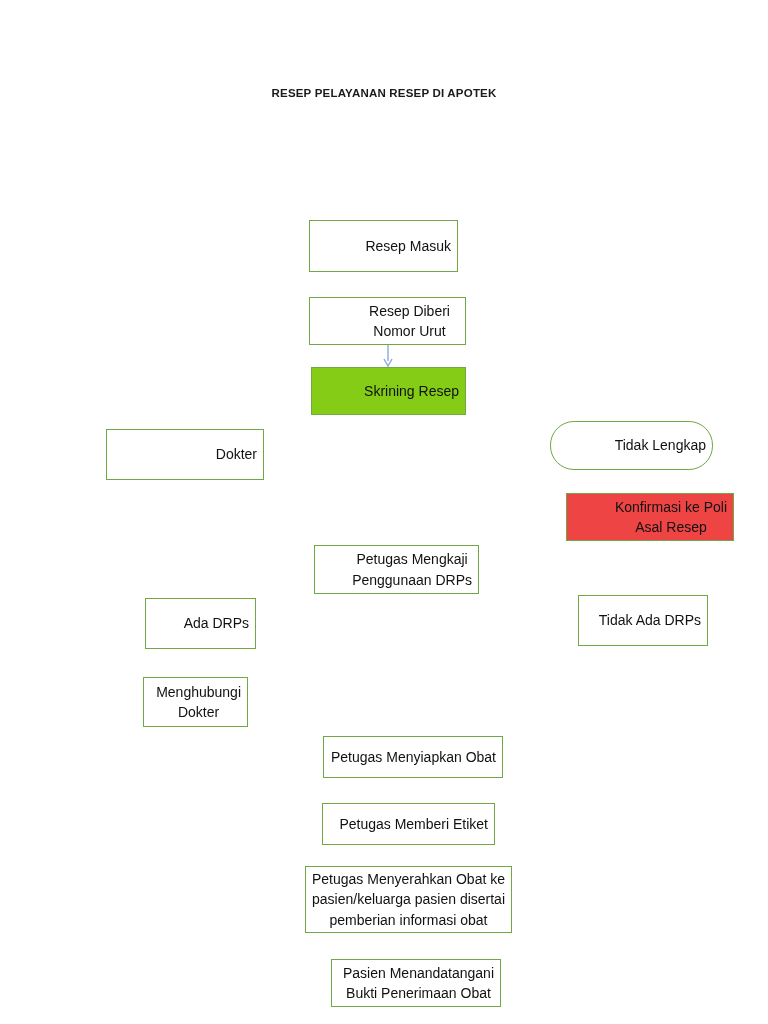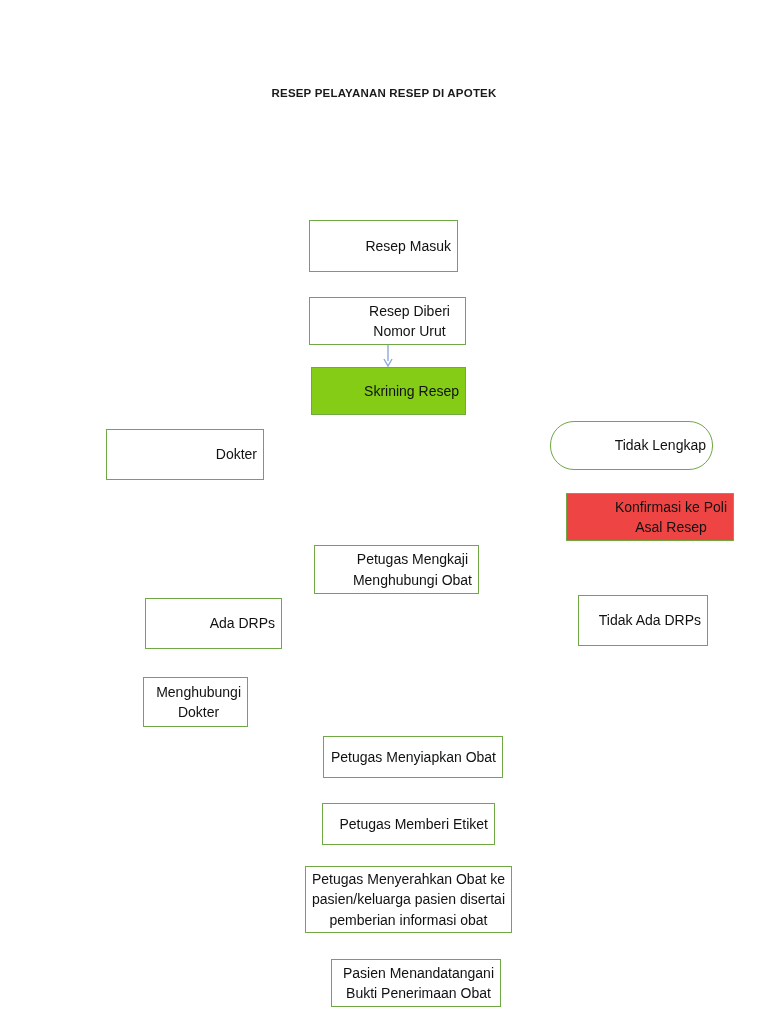--- a/index.html
+++ b/index.html
@@ -78,23 +78,23 @@
       </div>
       <div class="node" style="left: 550px; top: 421px; width: 163px; height: 49px; border-color: rgb(111, 168, 68); background: rgb(255, 255, 255); border-radius: 24px;">
         <span class="node-label" style="color: rgb(17, 17, 17);">Tidak Lengkap</span>
       </div>
       <div class="node" style="left: 566px; top: 493px; width: 168px; height: 48px; border-color: rgb(111, 168, 68); background: #ef4444;">
         <span class="node-label" style="color: rgb(17, 17, 17);">Konfirmasi ke Poli
 Asal Resep</span>
       </div>
       <div class="node" style="left: 314px; top: 545px; width: 165px; height: 49px; border-color: rgb(111, 168, 68); background: rgb(255, 255, 255);">
         <span class="node-label" style="color: rgb(17, 17, 17);">Petugas Mengkaji
-Menghubungi Obat</span>
+Penggunaan DRPs</span>
       </div>
-      <div class="node" style="left: 145px; top: 598px; width: 137px; height: 51px; border-color: rgb(111, 168, 68); background: rgb(255, 255, 255);">
+      <div class="node" style="left: 145px; top: 598px; width: 111px; height: 51px; border-color: rgb(111, 168, 68); background: rgb(255, 255, 255);">
         <span class="node-label" style="color: rgb(17, 17, 17);">Ada DRPs</span>
       </div>
       <div class="node" style="left: 578px; top: 595px; width: 130px; height: 51px; border-color: rgb(111, 168, 68); background: rgb(255, 255, 255);">
         <span class="node-label" style="color: rgb(17, 17, 17);">Tidak Ada DRPs</span>
       </div>
       <div class="node" style="left: 143px; top: 677px; width: 105px; height: 50px; border-color: rgb(111, 168, 68); background: rgb(255, 255, 255);">
         <span class="node-label" style="color: rgb(17, 17, 17);">Menghubungi
 Dokter</span>
       </div>
       <div class="node" style="left: 323px; top: 736px; width: 180px; height: 42px; border-color: rgb(111, 168, 68); background: rgb(255, 255, 255);">

